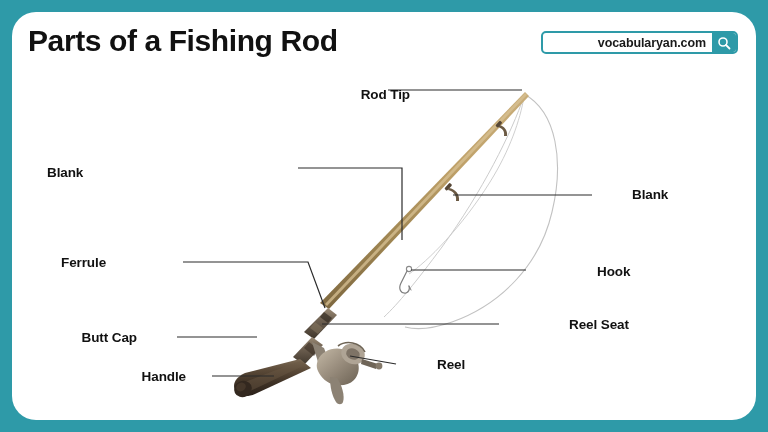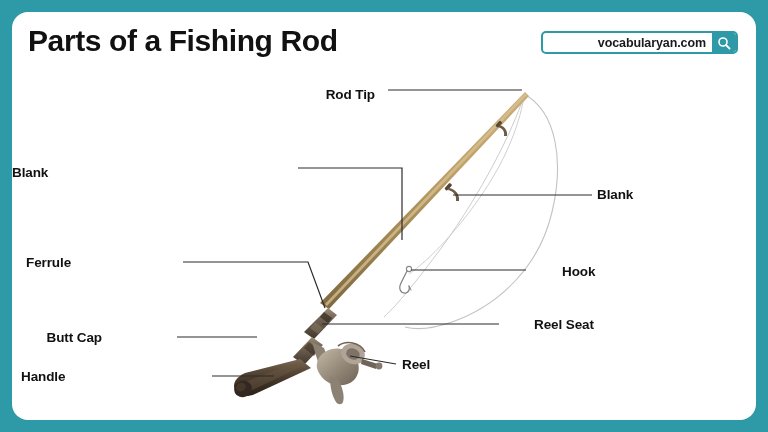--- a/index.html
+++ b/index.html
@@ -12,21 +12,21 @@
   #infographic {
     position:relative;
     width:768px; height:432px;
     background:#2E9AA8;
     padding:12px;
   }
   #card {
     position:relative;
     width:100%; height:100%;
     background:#FFFFFF;
-    border-radius:16px;
+    border-radius:24px;
     overflow:hidden;
   }
 
   
   #page-title {
     position:absolute;
     left:16px; top:12px;
     font-size:30px;
     font-weight:bold;
     letter-spacing:-0.4px;
@@ -70,20 +70,21 @@
   #diagram svg { display:block; width:744px; height:408px; }
 
   
   .label {
     position:absolute;
     font-size:13.5px;
     font-weight:bold;
     color:#111111;
     white-space:nowrap;
     letter-spacing:-0.1px;
+    margin-left:35px;
   }
 </style>
 </head>
 <body>
 
 <div id="infographic">
   <div id="card">
 
     <div id="page-title">Parts of a Fishing Rod</div>
 
@@ -202,16 +203,16 @@
     </div>
 
     <div class="label" style="left: 0px; top: 75px; width: 369px; text-align: right; padding-right: 6px;" id="lbl-rod-tip">Rod Tip</div>
     <div class="label" style="left: 0px; top: 153px; width: 239px; padding-right: 6px;" id="lbl-blank">Blank</div>
     <div class="label" style="left:585px; top:175px;">Blank</div>
     <div class="label" style="left: 14px; top: 243px; width: 119px; padding-right: 6px;" id="lbl-ferrule">Ferrule</div>
     <div class="label" style="left:520px; top:252px;padding-left:30px;">Hook</div>
     <div class="label" style="left:494px; top:305px;padding-left:28px;">Reel Seat</div>
     <div class="label" style="left: 0px; top: 318px; width: 96px; text-align: right; padding-right: 6px;" id="lbl-butt-cap">Butt Cap</div>
     <div class="label" style="left:390px; top:345px;">Reel</div>
-    <div class="label" style="left: 0px; top: 357px; width: 145px; padding-right: 6px; padding-left: 9px;" id="lbl-handle">Handle</div>
+    <div class="label" style="left: 0px; top: 357px; width: 145px; text-align: right; padding-right: 6px; padding-left: 9px;" id="lbl-handle">Handle</div>
 
   </div>
 </div>
 
 </body></html>

